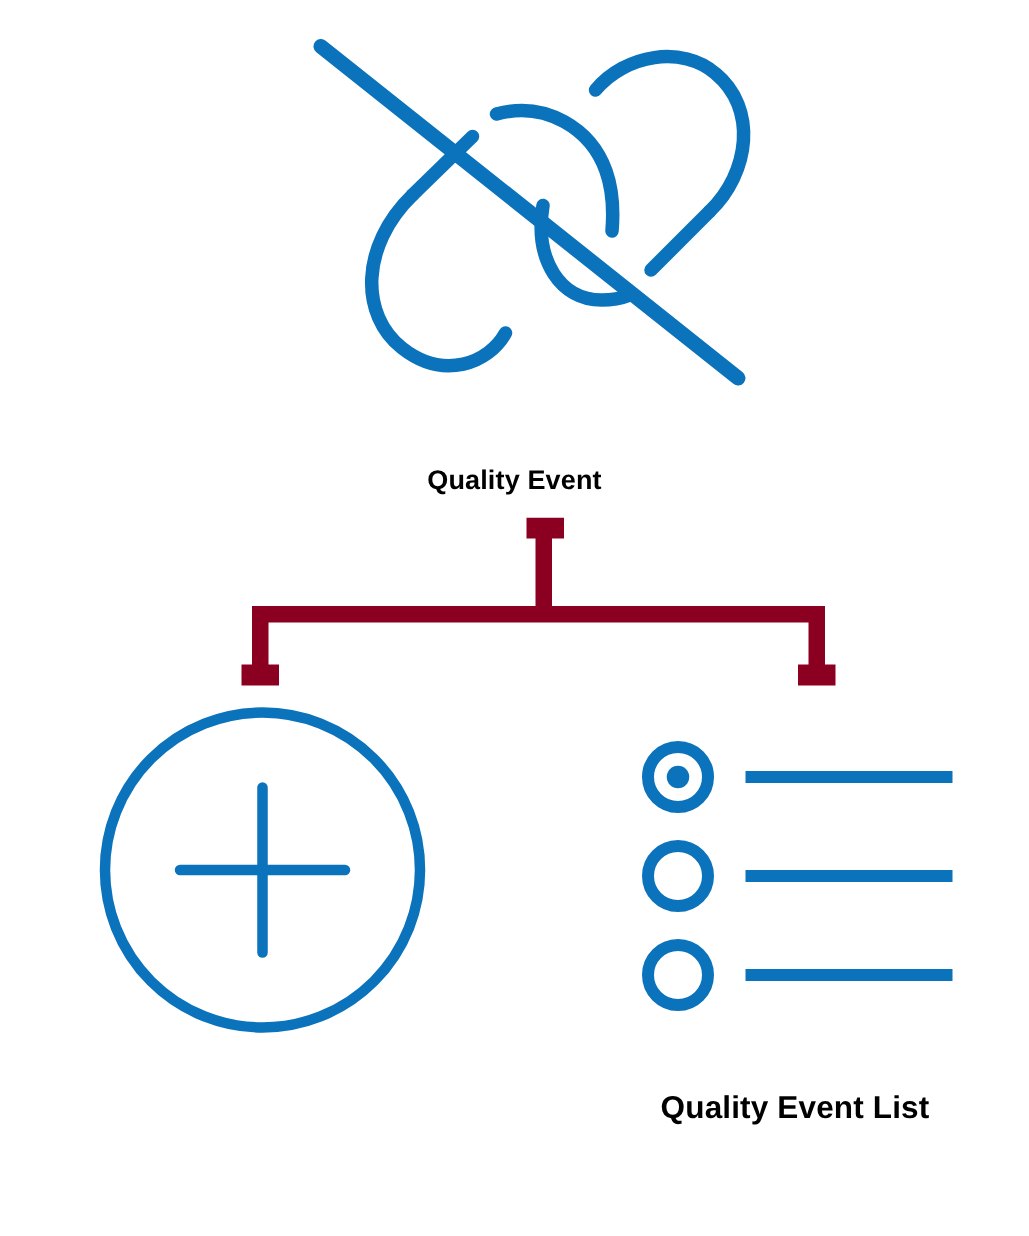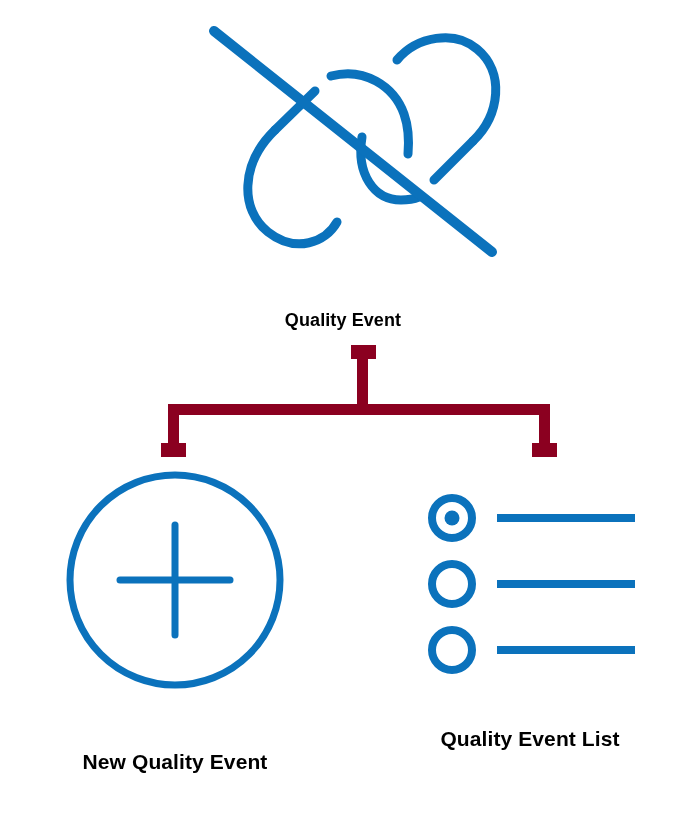--- a/index.html
+++ b/index.html
@@ -152,21 +152,20 @@
   <div class="children">
 
     <div class="child child-left">
       <div class="child-art">
         <svg width="226" height="226" viewBox="0 0 226 226" xmlns="http://www.w3.org/2000/svg">
           <circle cx="113" cy="113" r="105" fill="none" stroke="#0b72bc" stroke-width="7"></circle>
           <line x1="113" y1="58" x2="113" y2="168" stroke="#0b72bc" stroke-width="7" stroke-linecap="round"></line>
           <line x1="58" y1="113" x2="168" y2="113" stroke="#0b72bc" stroke-width="7" stroke-linecap="round"></line>
         </svg>
       </div>
-      <div class="child-label">New Quality Event</div>
     </div>
 
     <div class="child child-right">
       <div class="child-art">
         <svg width="226" height="190" viewBox="0 0 226 190" xmlns="http://www.w3.org/2000/svg">
 
           <circle cx="35" cy="33" r="20" fill="none" stroke="#0b72bc" stroke-width="8"></circle>
           <circle cx="35" cy="33" r="7.5" fill="#0b72bc"></circle>
           <line x1="80" y1="33" x2="218" y2="33" stroke="#0b72bc" stroke-width="8" stroke-linecap="butt"></line>
 

